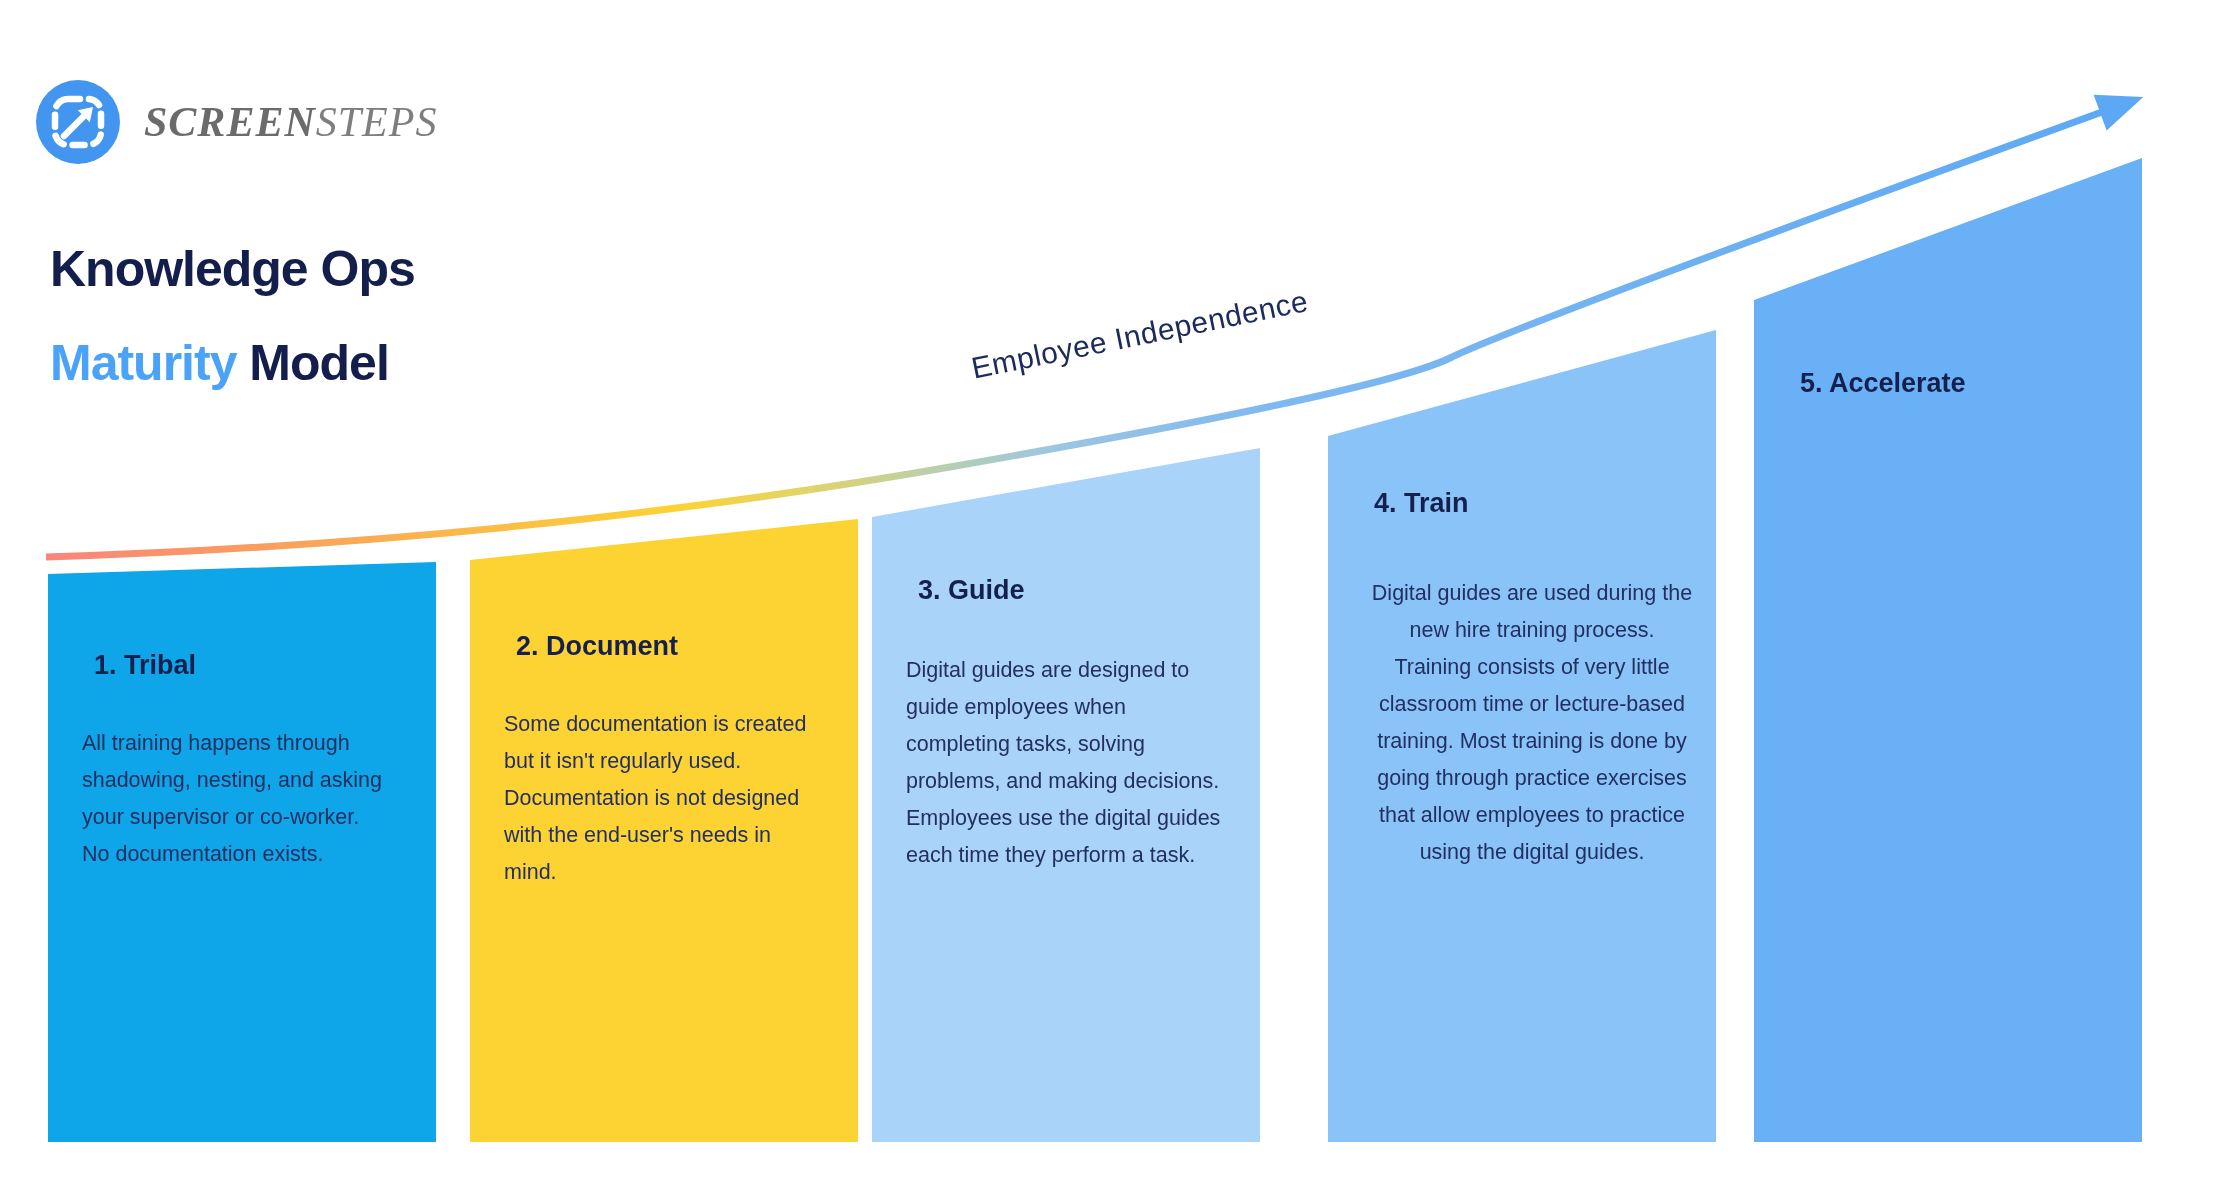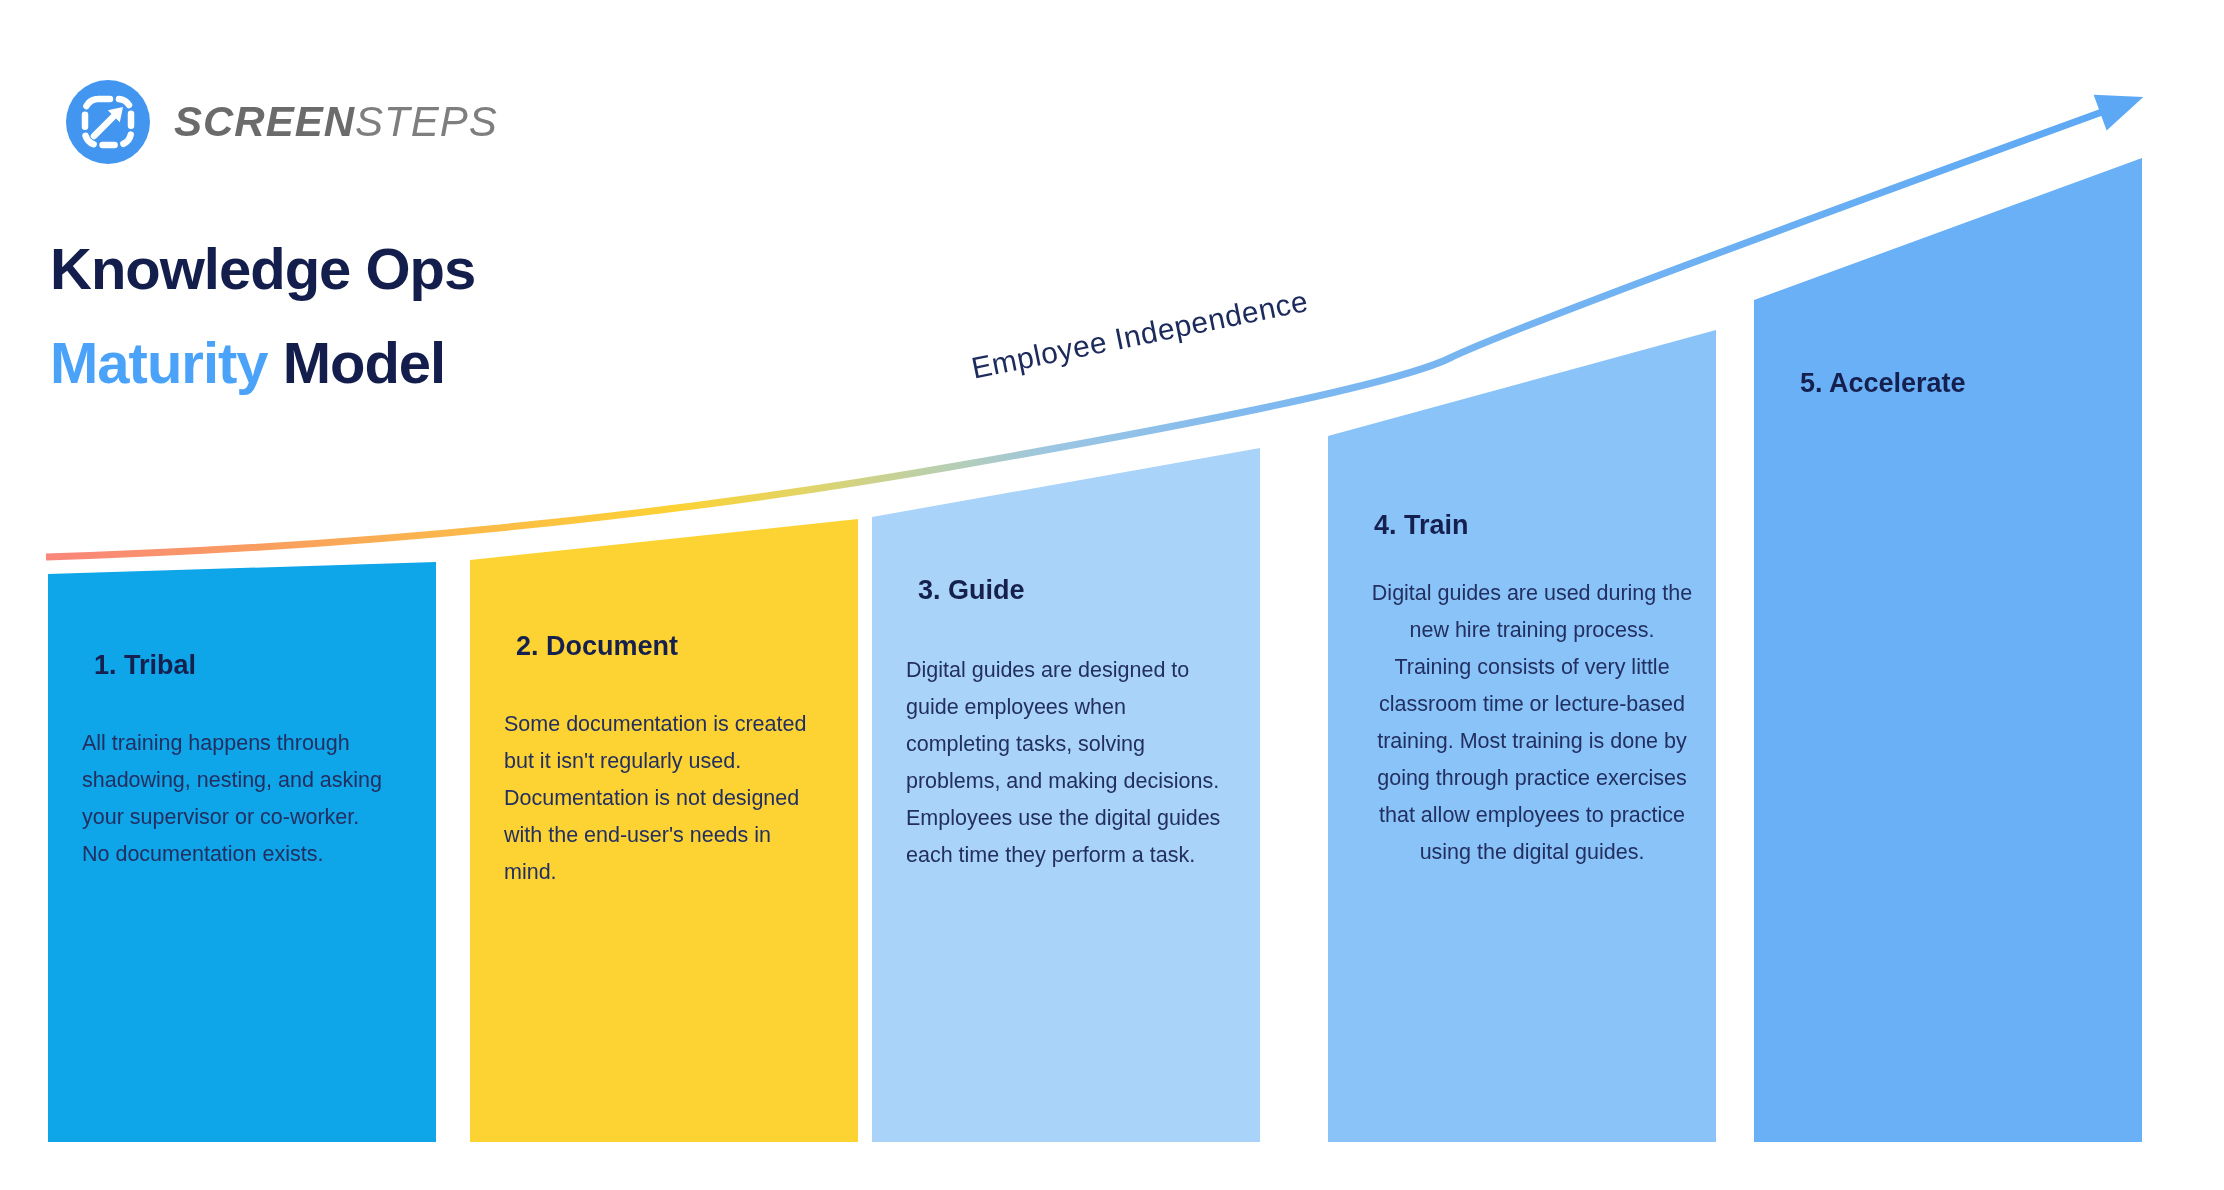--- a/index.html
+++ b/index.html
@@ -1,48 +1,48 @@
 <!DOCTYPE html>
 <html><head>
 <meta charset="utf-8">
 <style>
   html,body{margin:0;padding:0;background:#ffffff;}
   #canvas{position:relative;width:2224px;height:1190px;background:#ffffff;overflow:hidden;
           font-family:"Liberation Sans", sans-serif;}
 
   
-  #logo{position:absolute;left:66px;top:80px;display:flex;align-items:flex-end;}
+  #logo{position:absolute;left:36px;top:80px;display:flex;align-items:flex-end;font-family:Liberation Serif, serif;}
   #logo svg{width:84px;height:84px;display:block;}
   #wordmark{margin-left:24px;font-style:italic;font-size:42px;letter-spacing:1px;line-height:84px;white-space:nowrap;}
   #wordmark .b{font-weight:800;color:#6B6B6B;}
   #wordmark .l{font-weight:400;color:#7E7E7E;}
 
   
-  #title{position:absolute;left:50px;top:222px;font-weight:700;font-size:58px;line-height:94px;
+  #title{position:absolute;left:50px;top:222px;font-weight:700;font-size:50px;line-height:94px;
          letter-spacing:-1px;color:#141E4D;white-space:nowrap;}
   #title .hl{color:#4AA3F8;margin-top:8px;}
 
   
   #curve-svg{position:absolute;left:0;top:0;width:2224px;height:1190px;}
   #curve-label{position:absolute;left:972px;top:352px;font-size:30px;font-weight:500;color:#1C2A5C;
                transform:rotate(-11.5deg);transform-origin:left center;white-space:nowrap;letter-spacing:.5px;}
 
   
   .block{position:absolute;bottom:48px;width:380px;color:#1C2A5C;padding-left:8px;}
   .block h2{position:absolute;left:46px;margin:0;font-size:27px;font-weight:700;color:#15204E;white-space:nowrap;}
   .block p{position:absolute;left:34px;margin:0;width:340px;font-size:21.5px;line-height:37px;
            white-space:pre-line;color:#222F60;}
   #block-1{left:48px;height:580px;clip-path:polygon(0 12px,100% 0,100% 100%,0 100%);}
   #block-1 h2{top:88px;} #block-1 p{top:163px;}
   #block-2{left:470px;height:623px;clip-path:polygon(0 41px,100% 0,100% 100%,0 100%);}
   #block-2 h2{top:112px;} #block-2 p{top:187px;}
   #block-3{left:872px;height:694px;clip-path:polygon(0 69px,100% 0,100% 100%,0 100%);}
   #block-3 h2{top:127px;} #block-3 p{top:204px;}
   #block-4{left:1328px;height:812px;clip-path:polygon(0 106px,100% 0,100% 100%,0 100%);}
-  #block-4 h2{top:158px;margin-top:22px;} #block-4 p{top:245px;text-align:center;}
+  #block-4 h2{top:158px;} #block-4 p{top:245px;text-align:center;}
   #block-5{left:1754px;height:984px;clip-path:polygon(0 142px,100% 0,100% 100%,0 100%);}
   #block-5 h2{top:210px;} #block-5 p{top:289px;}
 </style>
 </head>
 <body>
 
 <div id="canvas">
 
   <svg id="curve-svg" viewBox="0 0 2224 1190" aria-hidden="true">
     <defs>

